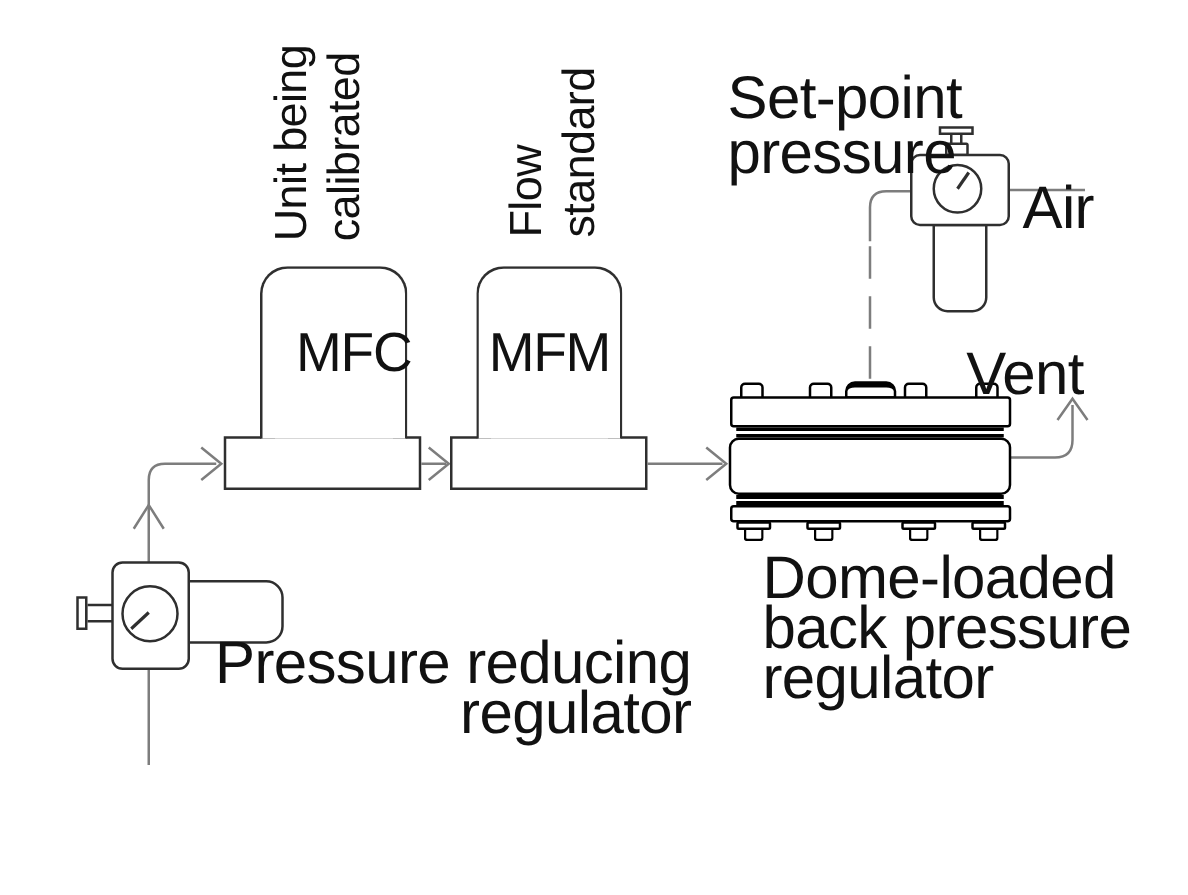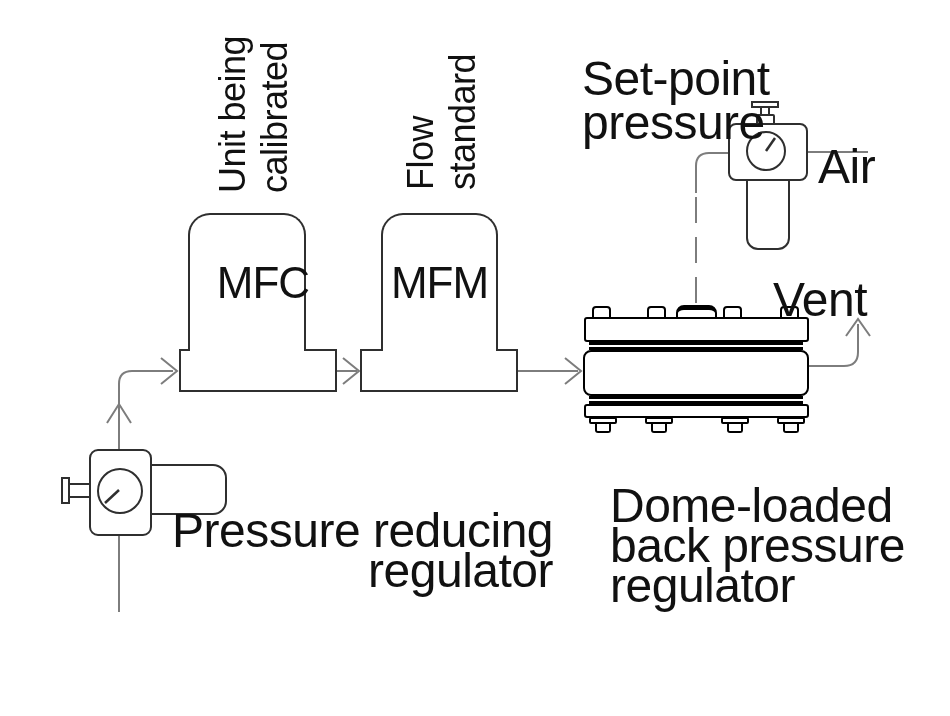--- a/index.html
+++ b/index.html
@@ -78,21 +78,21 @@
     <path d="M 728 153 L 709 153 Q 696 153 696 166 L 696 193"></path>
     <path d="M 696 197 L 696 306" stroke-dasharray="26 14"></path>
   </svg>
 
   <div class="vlabel" style="left:212px;top:193px;">Unit being
 calibrated</div>
   <div class="vlabel" style="left:400px;top:190px;">Flow
 standard</div>
 
   <div class="unit-base" style="left:179px;"></div>
-  <div class="tombstone" style="left:188px;width:118px;padding-left:32px;">
+  <div class="tombstone" style="left:208px;width:118px;padding-left:32px;">
     <span>MFC</span>
   </div>
 
   <div class="unit-base" style="left:360px;"></div>
   <div class="tombstone" style="left:381px;width:117px;">
     <span>MFM</span>
   </div>
 
   <div class="dev prr-ext"></div>
   <div class="dev prr-knob-stem"></div>
@@ -137,19 +137,19 @@
   </div>
   <div class="bolt" style="left:777px;">
     <div class="washer"></div>
     <div class="nut"></div>
   </div>
 
   <div class="label" style="left:582px;top:57px;line-height:44px;">Set-point
 pressure</div>
   <div class="label" style="left:818px;top:147px;">Air</div>
   <div class="label" style="left:773px;top:280px;">Vent</div>
-  <div class="label" style="left:610px;top:443px;margin-top:43px;">Dome-loaded
+  <div class="label" style="left:610px;top:443px;">Dome-loaded
 back pressure
 regulator</div>
   <div class="label" style="left:172px;top:511px;text-align:right;">Pressure reducing
 regulator</div>
 
 </div>
 
 </body></html>

